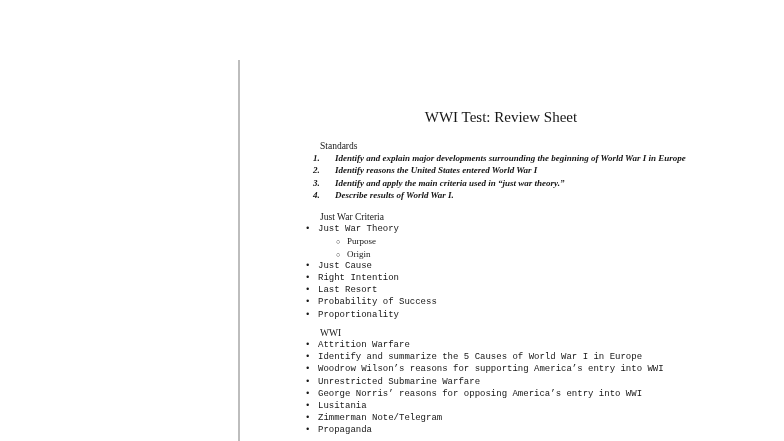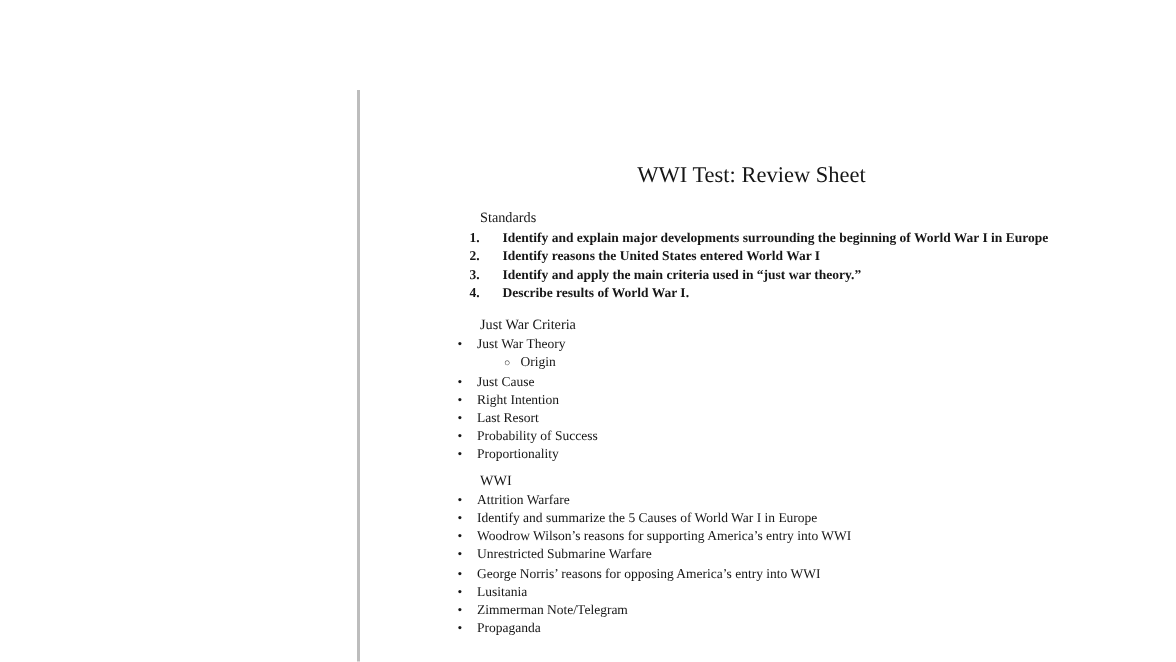--- a/index.html
+++ b/index.html
@@ -55,39 +55,40 @@
     padding: 0;
   }
   ol.num li {
     counter-increment: n;
     position: relative;
     padding-left: 47px;
     font-size: 9px;
     line-height: 12.2px;
     font-weight: bold;
     white-space: nowrap;
+    font-style: italic;
   }
   ol.num li::before {
     content: counter(n) ".";
     position: absolute;
     left: 25px;
   }
 
   ul.blist {
     list-style: none;
     margin: 0;
     padding: 0;
   }
   ul.blist li {
     position: relative;
     font-size: 9px;
     line-height: 12.2px;
     white-space: nowrap;
   }
-  ul.b1 li { padding-left: 30px; }
+  ul.b1 li { padding-left: 30px; font-family: Liberation Mono, monospace; }
   ul.b1 li::before {
     content: "\2022";
     position: absolute;
     left: 17px;
   }
   ul.b2 li { padding-left: 59px; }
   ul.b2 li::before {
     content: "\25CB";
     position: absolute;
     left: 48px;
@@ -113,20 +114,21 @@
       <li>Describe results of World War I.</li>
     </ol>
   </section>
 
   <section class="sec-jwc">
     <h2 class="sec-heading">Just War Criteria</h2>
     <ul class="blist b1">
       <li>Just War Theory</li>
     </ul>
     <ul class="blist b2">
+      <li>Purpose</li>
       <li>Origin</li>
     </ul>
     <ul class="blist b1">
       <li>Just Cause</li>
       <li>Right Intention</li>
       <li>Last Resort</li>
       <li>Probability of Success</li>
       <li>Proportionality</li>
     </ul>
   </section>

